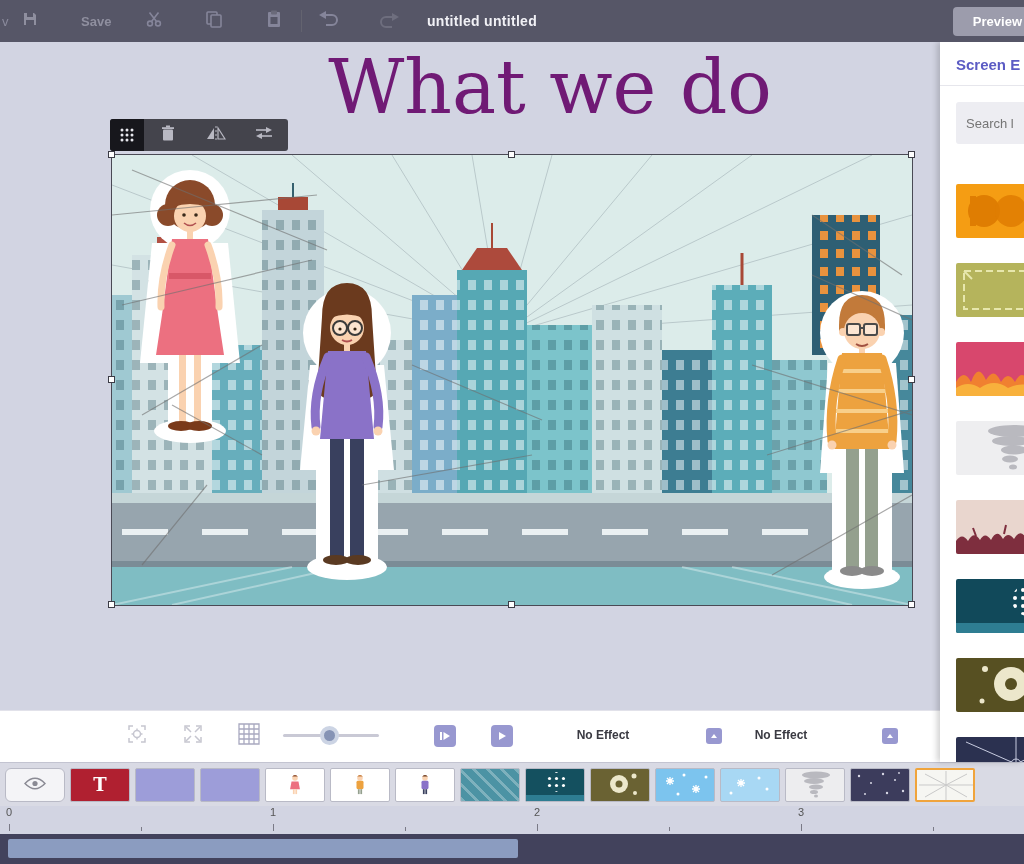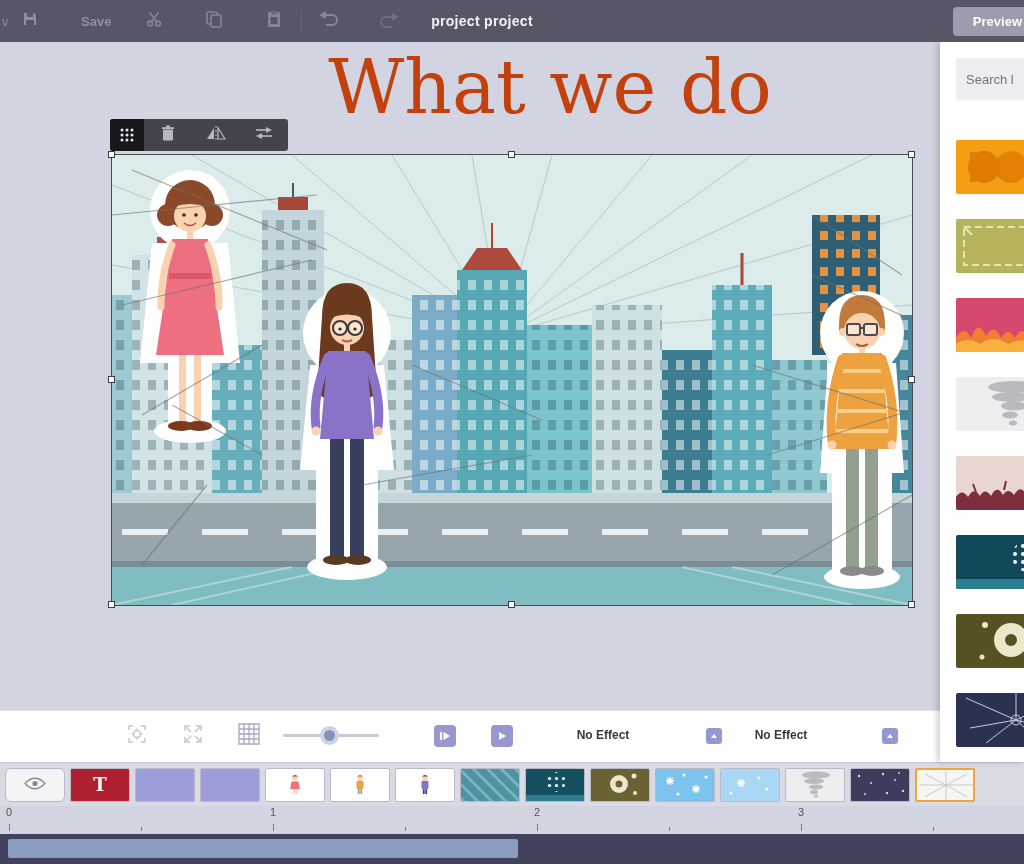--- a/index.html
+++ b/index.html
@@ -126,25 +126,25 @@
     </div>
     <div class="tb-gap"></div>
     <div class="tb-icon">
       <span class="flip-x" style="display:inline-flex">
         <svg width="22" height="16" viewBox="0 0 22 16">
             <path d="M6 4 H14 A5 5 0 0 1 14 14 H8" fill="none" stroke="#6e6e7e" stroke-width="2"></path>
             <path d="M8 0 L1 4 L8 8 Z" fill="#6e6e7e"></path>
           </svg>
       </span>
     </div>
-    <div class="tb-title">project project</div>
+    <div class="tb-title">untitled untitled</div>
     <div class="tb-preview">Preview</div>
   </header>
 
-  <div class="heading" style="color: #c2410c;">What we do</div>
+  <div class="heading" style="color: #701a75;">What we do</div>
 
   <div class="fl-toolbar">
     <div class="fl-handle">
       <svg width="16" height="16" viewBox="0 0 16 16">
           <g fill="#e8e8ee">
             <circle cx="3" cy="3" r="1.5"></circle>
             <circle cx="8" cy="3" r="1.5"></circle>
             <circle cx="13" cy="3" r="1.5"></circle>
             <circle cx="3" cy="8" r="1.5"></circle>
             <circle cx="8" cy="8" r="1.5"></circle>
@@ -386,20 +386,21 @@
   <div class="handle" style="left:108px; top:151px;"></div>
   <div class="handle" style="left:508px; top:151px;"></div>
   <div class="handle" style="left:908px; top:151px;"></div>
   <div class="handle" style="left:108px; top:376px;"></div>
   <div class="handle" style="left:908px; top:376px;"></div>
   <div class="handle" style="left:108px; top:601px;"></div>
   <div class="handle" style="left:508px; top:601px;"></div>
   <div class="handle" style="left:908px; top:601px;"></div>
 
   <aside class="sidebar">
+    <div class="sb-title">Screen E</div>
     <div class="sb-search">
       <input type="text" placeholder="Search l" style="">
     </div>
     <div class="sb-thumbs">
       <div class="sb-thumb" style="background-color: rgb(245, 157, 19);">
         <svg width="120" height="54">
             <circle cx="28" cy="27" r="16" fill="#df7d02"></circle>
             <circle cx="55" cy="27" r="16" fill="#df7d02" opacity="0.85"></circle>
             <rect x="14" y="12" width="6" height="30" fill="#df7d02"></rect>
           </svg>

